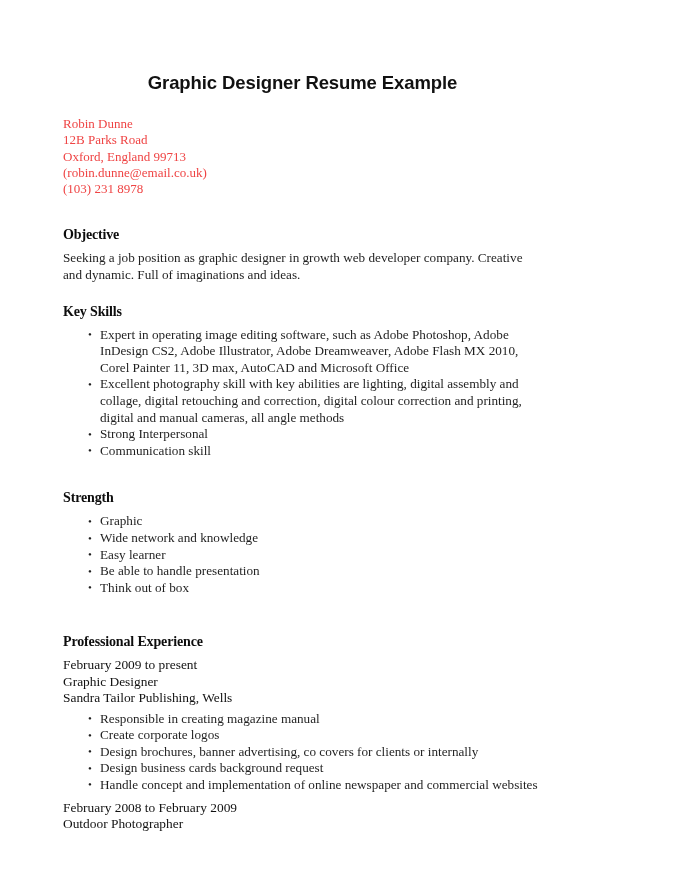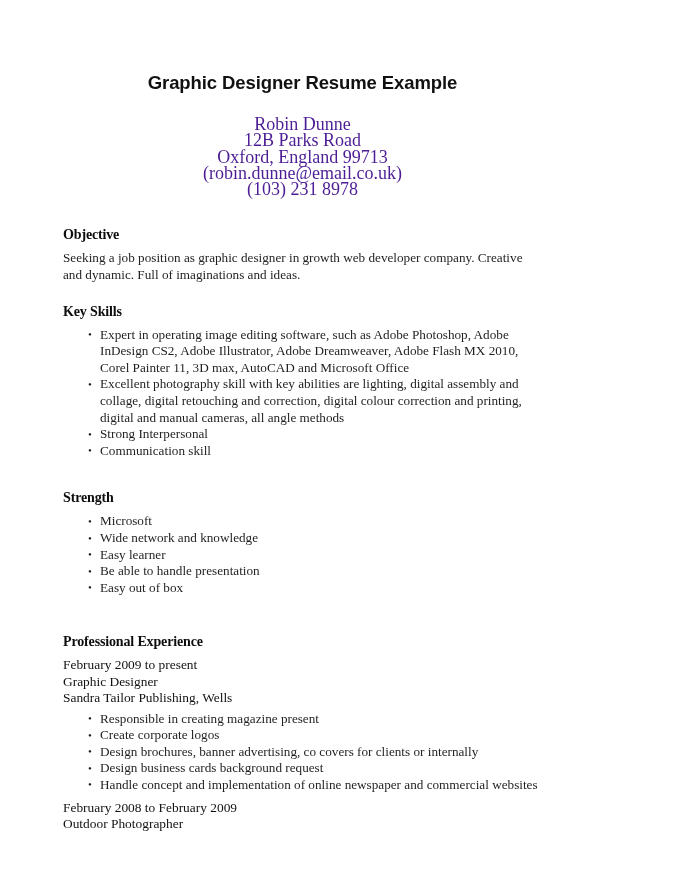--- a/index.html
+++ b/index.html
@@ -25,24 +25,23 @@
   .doc-title {
     font-family: "Liberation Sans", "DejaVu Sans", sans-serif;
     font-weight: bold;
     font-size: 18.5px;
     text-align: center;
     letter-spacing: -0.1px;
     color: #111111;
     margin: 0 0 22px 0;
   }
   .contact-block {
-    text-align: center;
-    font-size: 18px;
+    font-size: 13px;
     line-height: 16.3px;
-    color: #4c1d95;
+    color: #ef4444;
     margin: 0 0 30px 0;
   }
   .contact-line {
     display: block;
     white-space: nowrap;
   }
   .section-heading {
     font-family: "Liberation Serif", "DejaVu Serif", serif;
     font-weight: bold;
     font-size: 14px;
@@ -127,39 +126,39 @@
       <li>Strong Interpersonal</li>
       <li>Communication skill</li>
     </ul>
   </div>
 
   <div class="spacer-sm"></div>
 
   <div class="section">
     <h2 class="section-heading">Strength</h2>
     <ul class="bullets">
-      <li>Microsoft</li>
+      <li>Graphic</li>
       <li>Wide network and knowledge</li>
       <li>Easy learner</li>
       <li>Be able to handle presentation</li>
-      <li>Easy out of box</li>
+      <li>Think out of box</li>
     </ul>
   </div>
 
   <div class="spacer-md"></div>
 
   <div class="section">
     <h2 class="section-heading">Professional Experience</h2>
 
     <div class="job-entry">
       <span class="job-line">February 2009 to present</span>
       <span class="job-line">Graphic Designer</span>
       <span class="job-line">Sandra Tailor Publishing, Wells</span>
       <ul class="bullets job-bullets">
-        <li>Responsible in creating magazine present</li>
+        <li>Responsible in creating magazine manual</li>
         <li>Create corporate logos</li>
         <li>Design brochures, banner advertising, co covers for clients or internally</li>
         <li>Design business cards background request</li>
         <li>Handle concept and implementation of online newspaper and commercial websites</li>
       </ul>
     </div>
 
     <div class="job-entry">
       <span class="job-line">February 2008 to February 2009</span>
       <span class="job-line">Outdoor Photographer</span>

